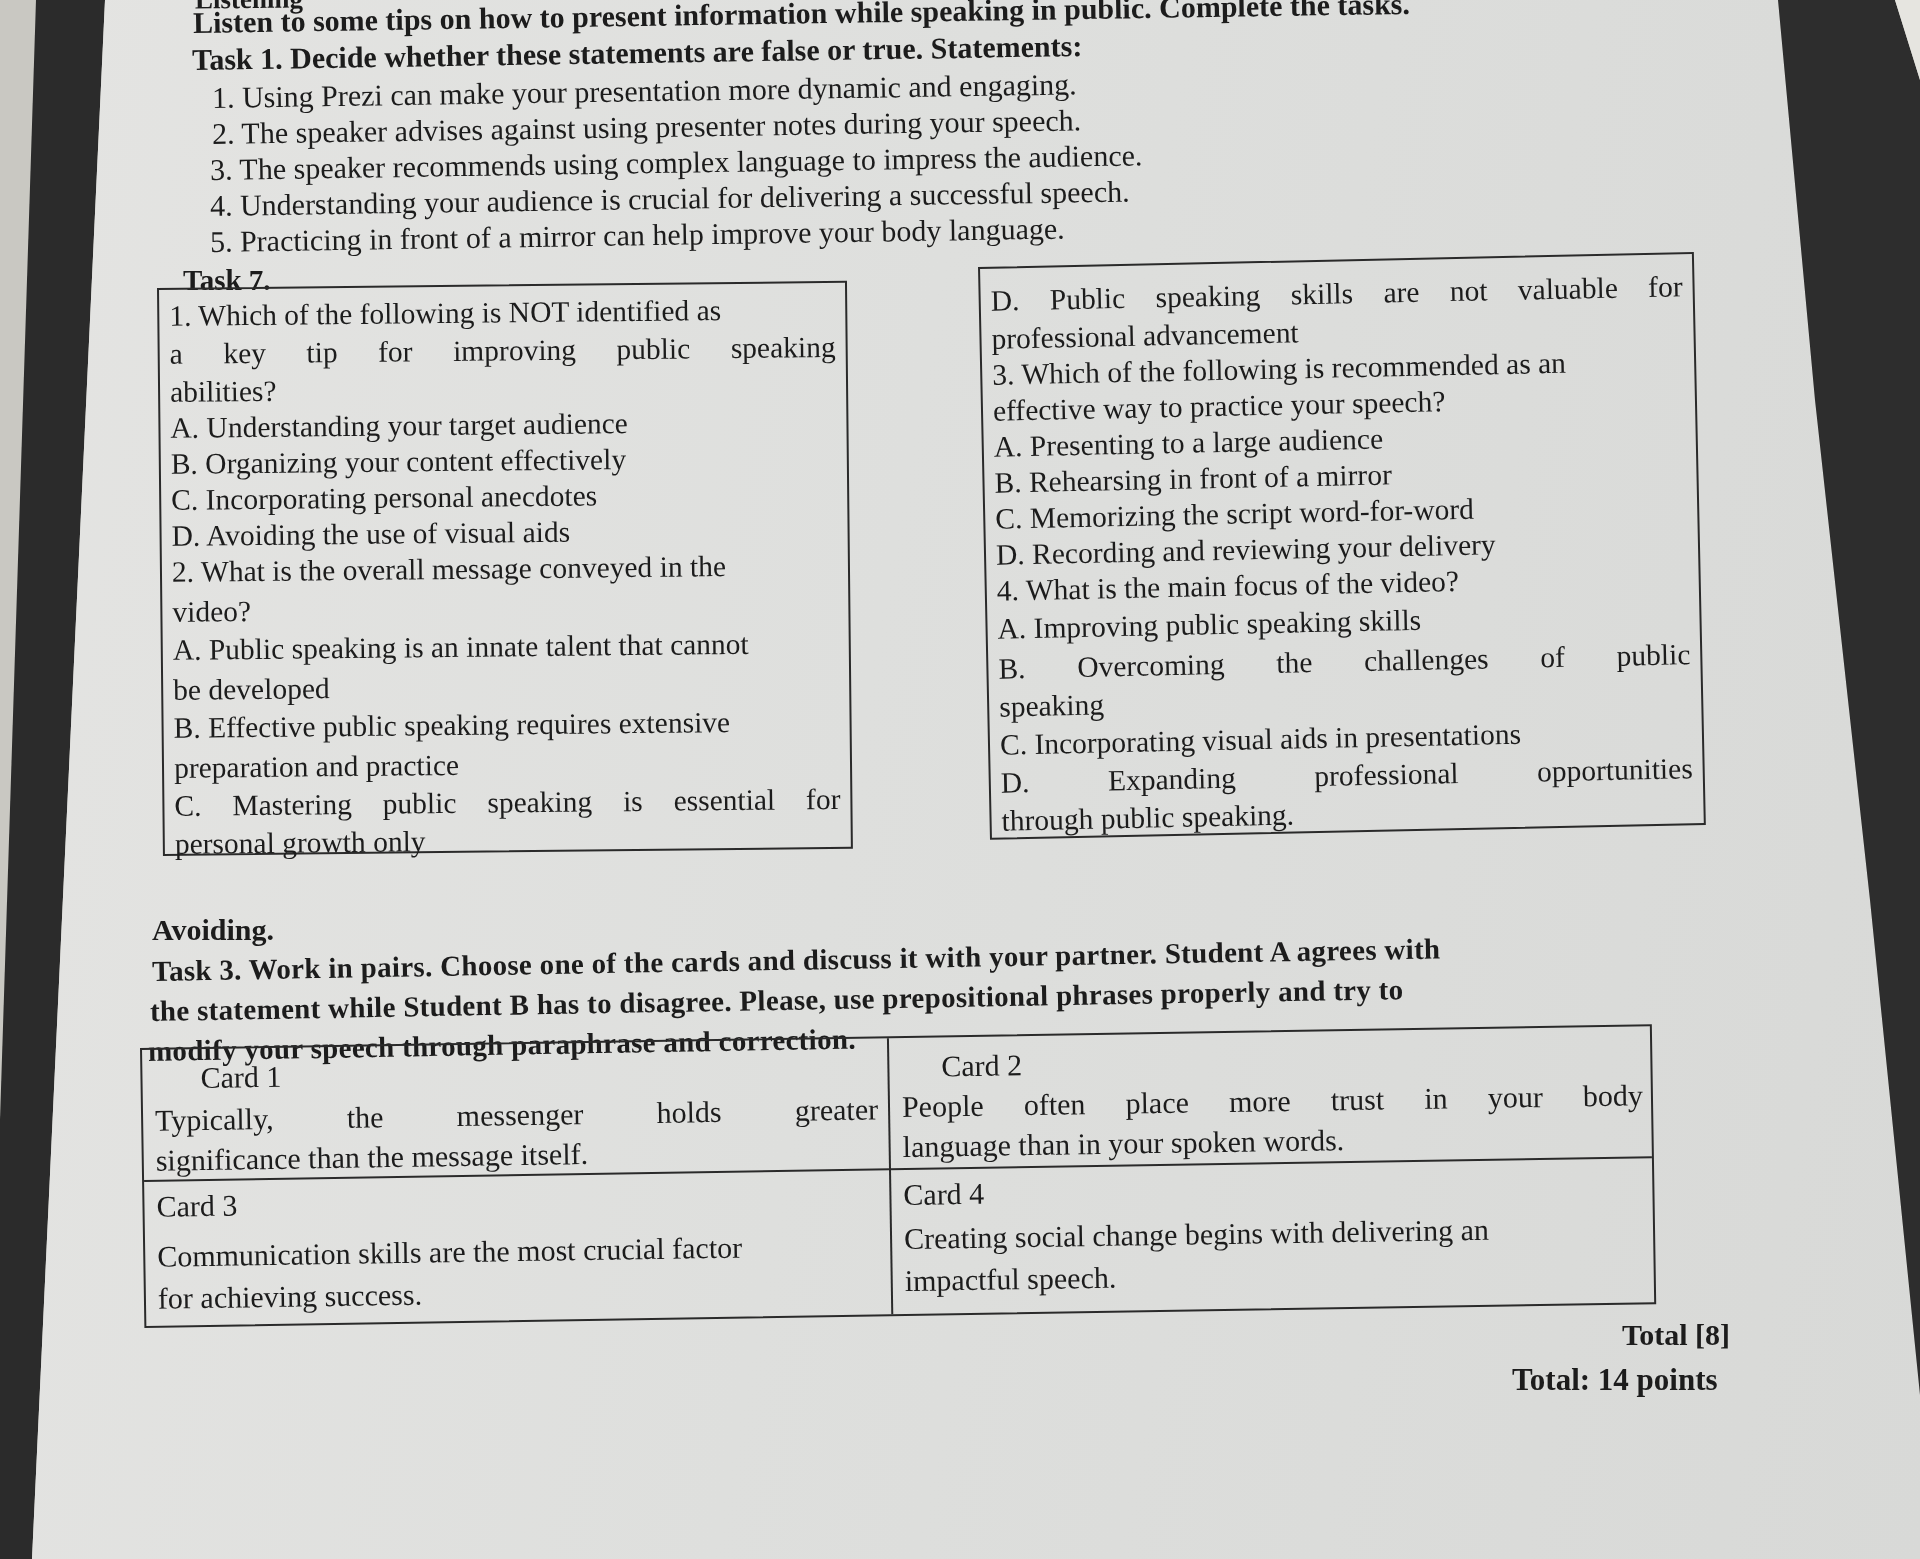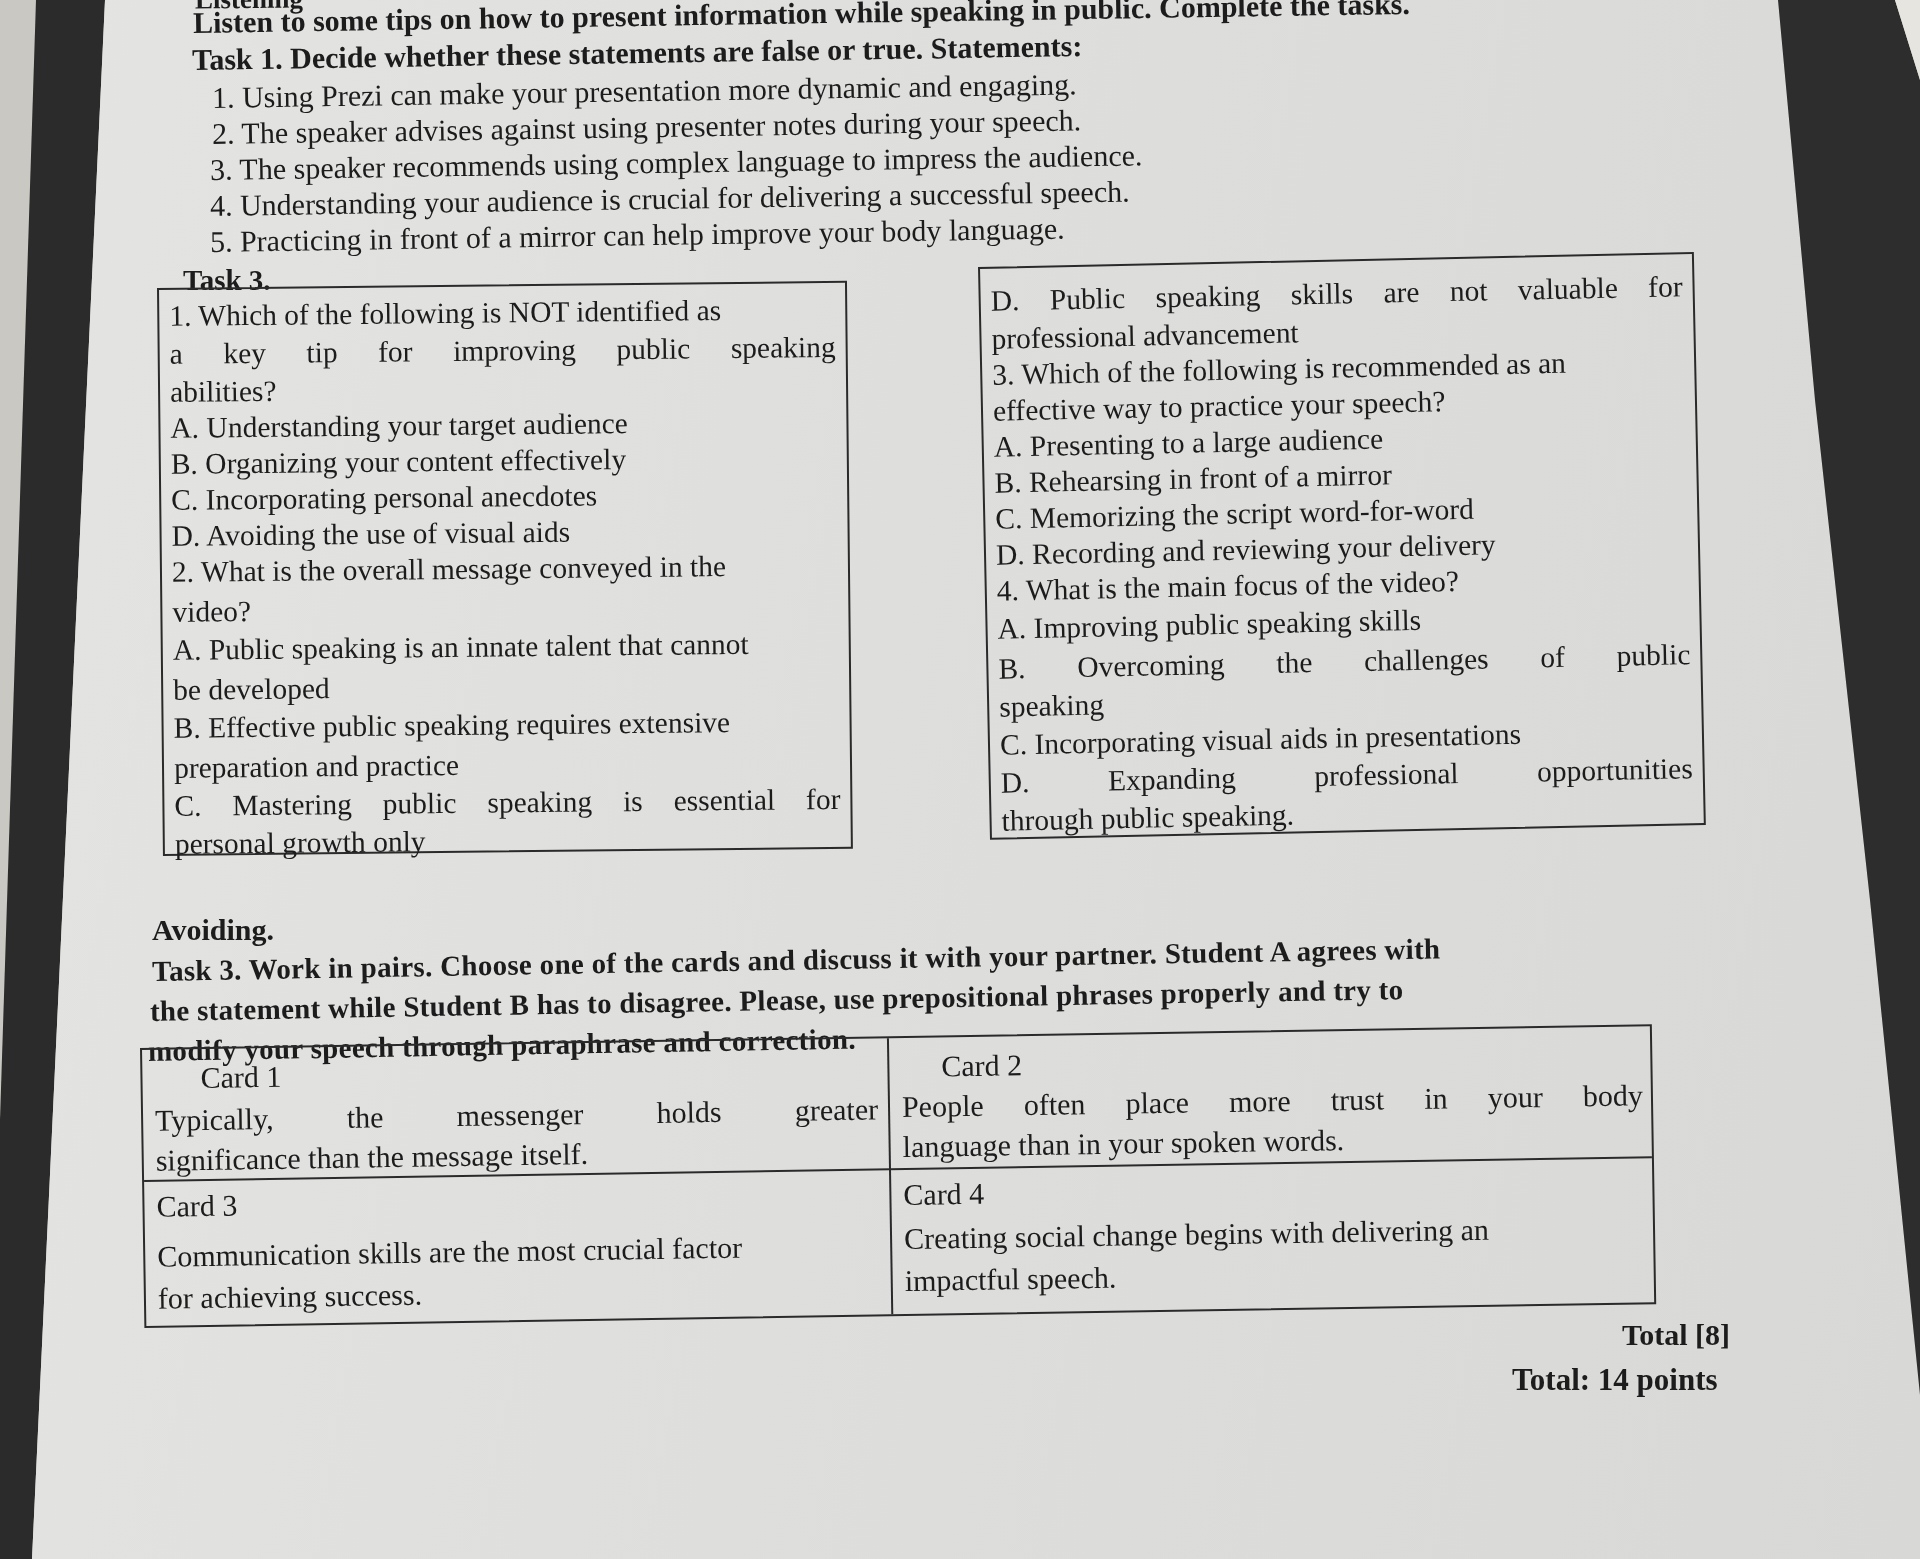--- a/index.html
+++ b/index.html
@@ -187,21 +187,21 @@
 <div class="t h-listening">Listening</div>
 <div class="t h-intro">Listen to some tips on how to present information while speaking in public. Complete the tasks.</div>
 
 <div class="t h-task1">Task 1. Decide whether these statements are false or true. Statements:</div>
 <div class="t stmt" style="left:212px; top:83px;">1. Using Prezi can make your presentation more dynamic and engaging.</div>
 <div class="t stmt" style="left:212px; top:119px;">2. The speaker advises against using presenter notes during your speech.</div>
 <div class="t stmt" style="left:210px; top:155px;">3. The speaker recommends using complex language to impress the audience.</div>
 <div class="t stmt" style="left:210px; top:191px;">4. Understanding your audience is crucial for delivering a successful speech.</div>
 <div class="t stmt" style="left:210px; top:227px;">5. Practicing in front of a mirror can help improve your body language.</div>
 
-<div class="t h-task2">Task 3.</div>
+<div class="t h-task2">Task 7.</div>
 
 <div class="box box-left">
   <div class="line" style="top:12px;">1. Which of the following is NOT identified as</div>
   <div class="line just" style="top:50px;">a key tip for improving public speaking</div>
   <div class="line" style="top:88px;">abilities?</div>
   <div class="line" style="top:124px;">A. Understanding your target audience</div>
   <div class="line" style="top:160px;">B. Organizing your content effectively</div>
   <div class="line" style="top:196px;">C. Incorporating personal anecdotes</div>
   <div class="line" style="top:232px;">D. Avoiding the use of visual aids</div>
   <div class="line" style="top:268px;">2. What is the overall message conveyed in the</div>

